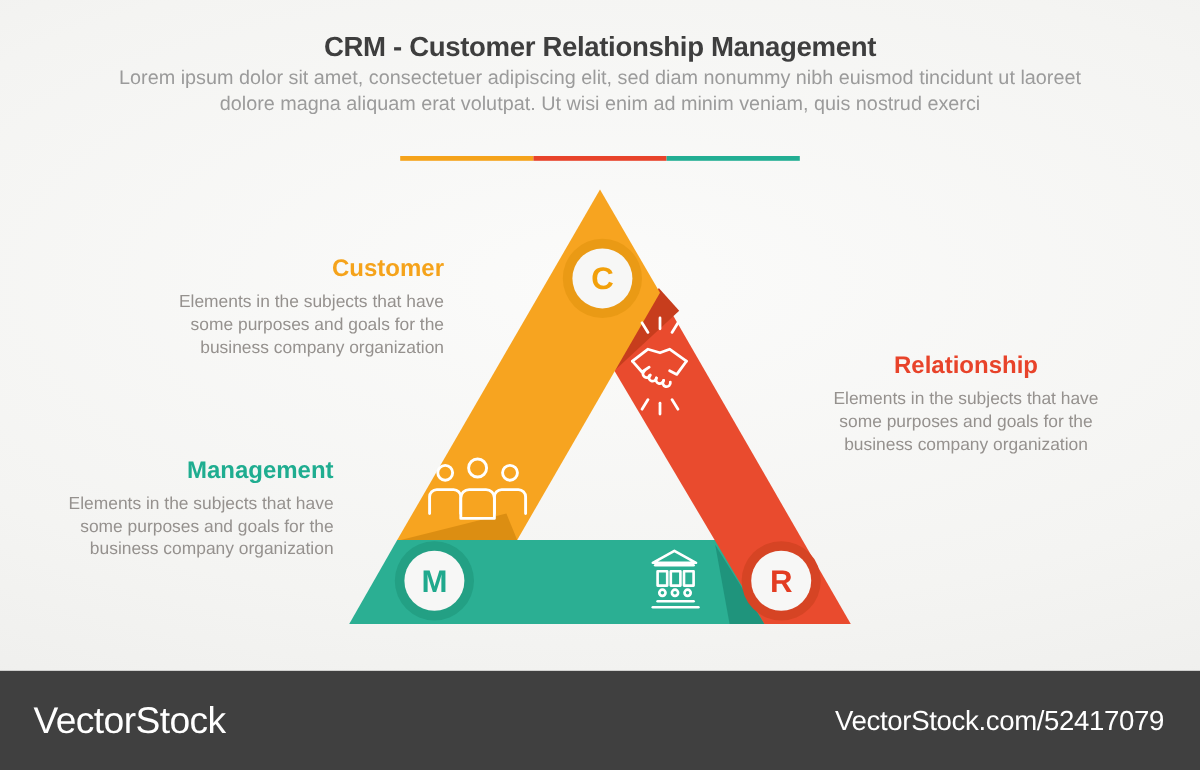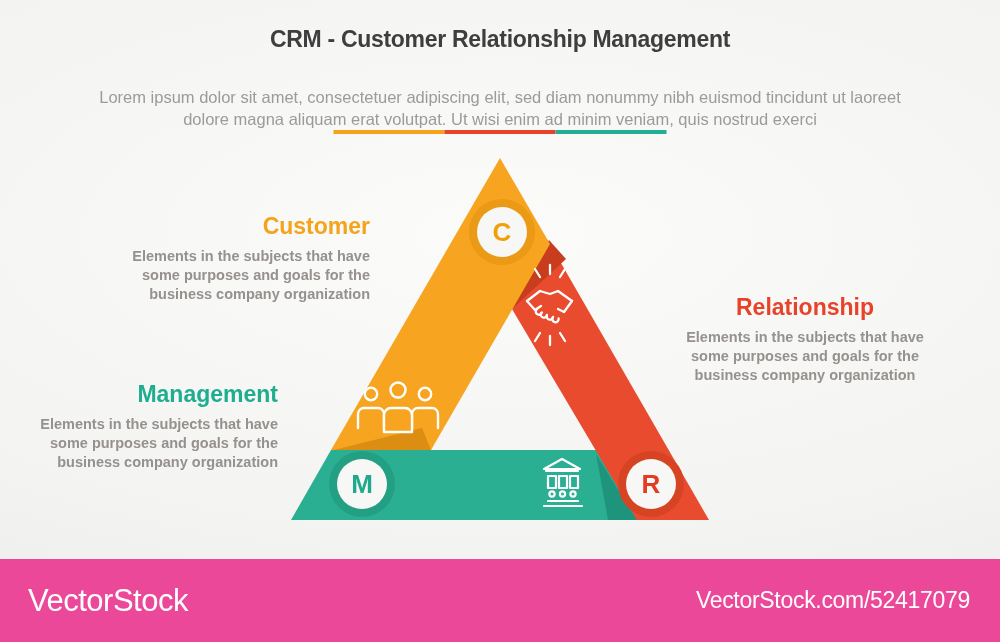--- a/index.html
+++ b/index.html
@@ -26,21 +26,21 @@
     text-align: center;
     font-size: 23px;
     font-weight: 700;
     letter-spacing: -0.3px;
     color: #3e3e3e;
   }
   .page-subtitle {
     position: absolute;
     left: 50%;
     transform: translateX(-50%);
-    top: 86px;
+    top: 54px;
     width: 820px;
     text-align: center;
     font-size: 16.5px;
     line-height: 22px;
     color: #9b9b9b;
   }
   .divider {
     position: absolute;
     left: 50%;
     transform: translateX(-50%);
@@ -83,42 +83,42 @@
   }
   .node-c { left: 469px; top: 199px; background: #EA9A15; }
   .node-c .inner { color: #F2A00A; }
   .node-m { left: 329px; top: 451px; background: #23A084; }
   .node-m .inner { color: #1FA98D; }
   .node-r { left: 618px; top: 451px; background: #D64424; }
   .node-r .inner { color: #E33C22; }
 
   
   .item-block { position: absolute; }
-  .item-title { font-size: 23px; font-weight: 700; margin-bottom: 7px; }
-  .item-desc  { font-size: 14.5px; line-height: 19px; color: #95918e; font-weight: bold; }
+  .item-title { font-size: 20px; font-weight: 700; margin-bottom: 7px; }
+  .item-desc  { font-size: 14.5px; line-height: 19px; color: #95918e; }
   .block-customer {
     right: 630px; top: 213px; width: 250px; text-align: right;
   }
   .block-customer .item-title { color: #F5A31B; }
   .block-relationship {
     left: 680px; top: 294px; width: 250px; text-align: center;
   }
   .block-relationship .item-title { color: #E8432A; }
   .block-management {
     right: 722px; top: 381px; width: 250px; text-align: right;
   }
   .block-management .item-title { color: #1FAD90; }
 
   
   .watermark-bar {
     position: absolute;
     left: 0; bottom: 0;
     width: 1000px;
     height: 83px;
-    background: #ec4899;
+    background: #404040;
     display: flex;
     align-items: center;
     justify-content: space-between;
     padding: 0 30px 0 28px;
   }
   .brand-logo {
     color: #ffffff;
     font-size: 31px;
     letter-spacing: -0.5px;
   }

